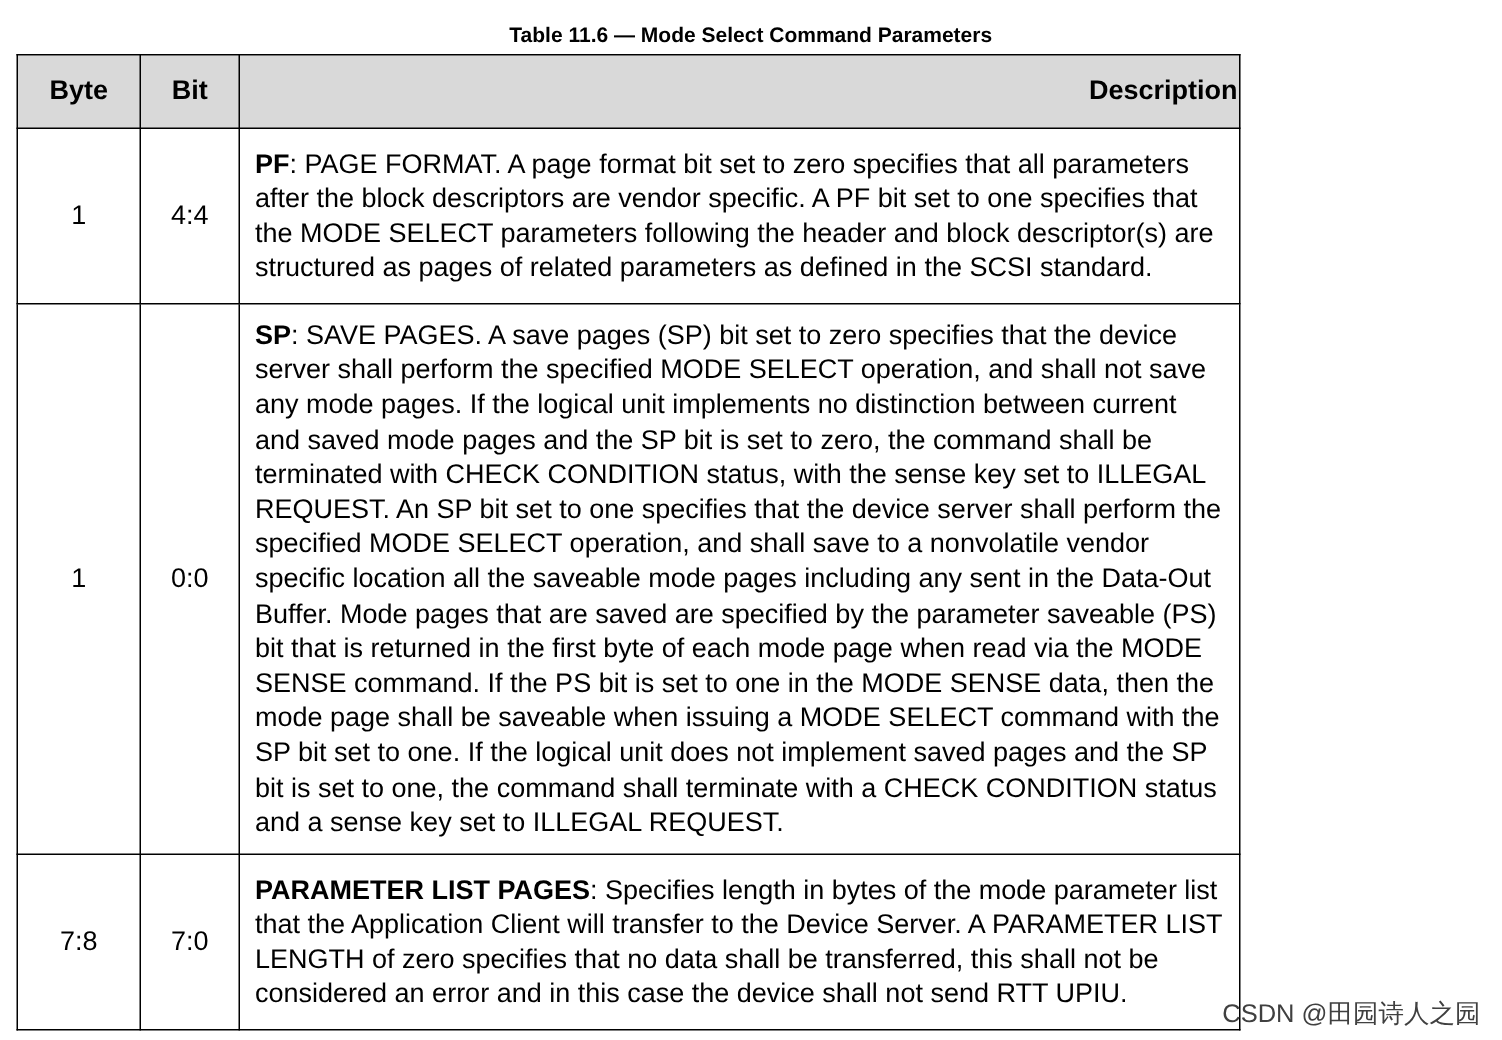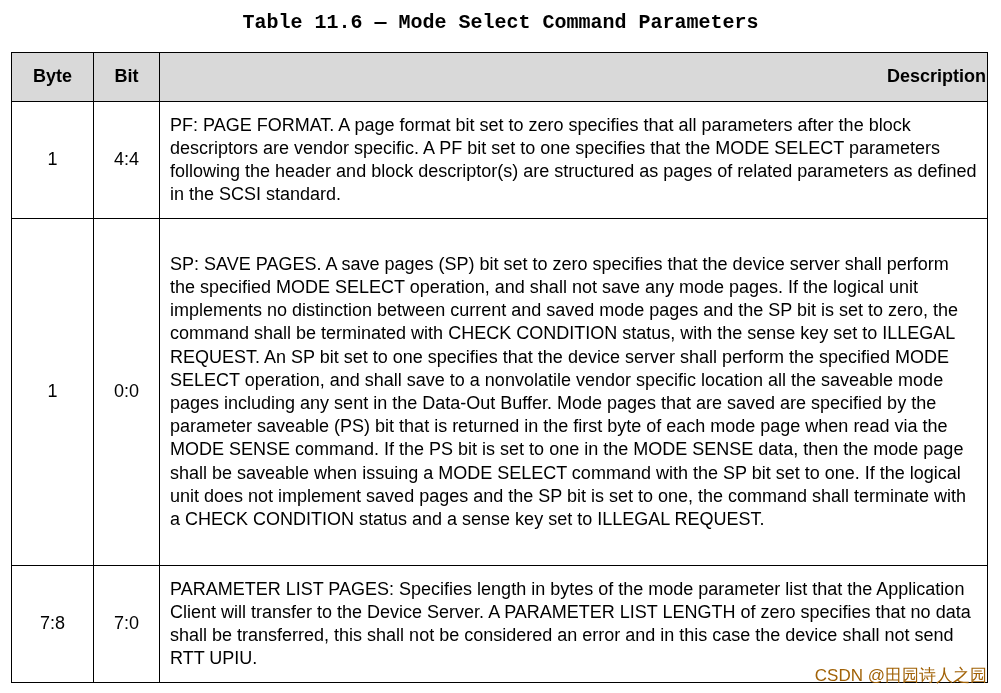--- a/index.html
+++ b/index.html
@@ -1,26 +1,26 @@
 <!DOCTYPE html>
 <html><head>
 <meta charset="utf-8">
 <style>
   html, body { margin:0; padding:0; background:#ffffff; }
   body { width:1001px; height:693px; position:relative; overflow:hidden; font-family:"Liberation Sans", sans-serif; color:#000; }
-  .caption { position:absolute; left:0; top:10px; width:1001px; text-align:center; font-family:Liberation Mono, monospace; font-weight:bold; font-size:20px; line-height:26px; }
-  table { position:absolute; left:11px; top:52px; width:977px; border-collapse:collapse; table-layout:fixed; }
+  .caption { position:absolute; left:0; top:10px; width:1001px; text-align:center; font-family:Liberation Sans, sans-serif; font-weight:bold; font-size:14px; line-height:26px; }
+  table { position:absolute; left:11px; top:36px; width:816px; border-collapse:collapse; table-layout:fixed; }
   td, th { border:1.5px solid #000; font-size:18px; line-height:23.2px; vertical-align:middle; }
   th { background:#d9d9d9; height:46px; font-weight:bold; }
   th.c, td.c { text-align:center; }
   th.d { text-align:right; padding-left:10px; }
   td.d { text-align:left; padding:9px 10px 9px 10px; }
   col.byte { width:82px; } col.bit { width:66px; }
-  b { font-weight:normal; }
-  .watermark { position:absolute; right:14px; bottom:6px; font-size:17px; color:#a16207; }
+  b { font-weight:bold; }
+  .watermark { position:absolute; right:14px; bottom:6px; font-size:17px; color:#404040; }
 </style>
 </head>
 <body>
 
 <div class="caption">Table 11.6 — Mode Select Command Parameters</div>
 
 <table>
   <colgroup>
       <col class="byte">
       <col class="bit">

